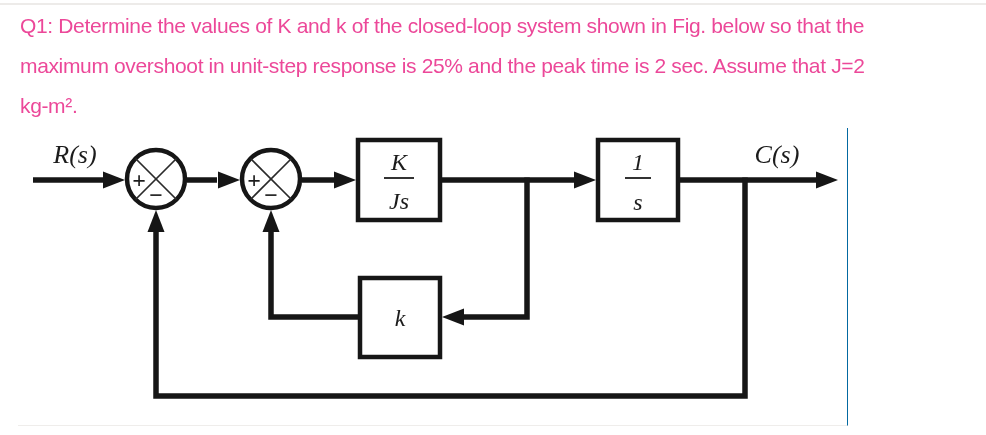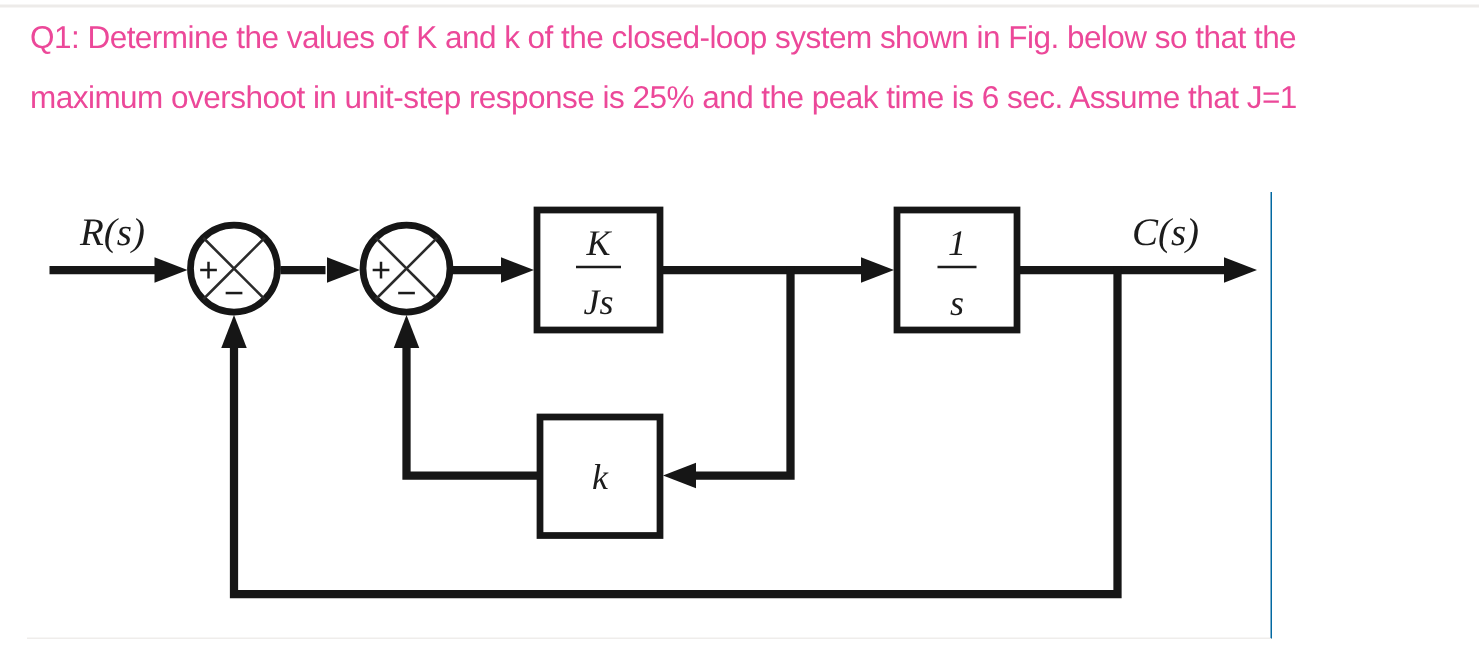--- a/index.html
+++ b/index.html
@@ -73,21 +73,22 @@
 </style>
 </head>
 <body>
 
 <div class="page">
 
   <div class="top-divider"></div>
 
   <div class="question-text">
     <div class="qline">Q1: Determine the values of K and k of the closed-loop system shown in Fig. below so that the</div>
-    <div class="qline">maximum overshoot in unit-step response is 25% and the peak time is 6 sec. Assume that J=1</div>
+    <div class="qline">maximum overshoot in unit-step response is 25% and the peak time is 2 sec. Assume that J=2</div>
+    <div class="qline">kg-m².</div>
   </div>
 
   <div class="figure">
     <svg width="829" height="297" viewBox="0 0 829 297">
 
       <line class="wire" x1="15" y1="52" x2="88" y2="52" stroke-width="6"></line>
       <polygon class="head" points="107,52 85,43.5 85,60.5"></polygon>
       <text class="lbl" x="57" y="35" text-anchor="middle">R(s)</text>
 
       <circle class="blk" cx="138" cy="51" r="29" stroke-width="3.6"></circle>

